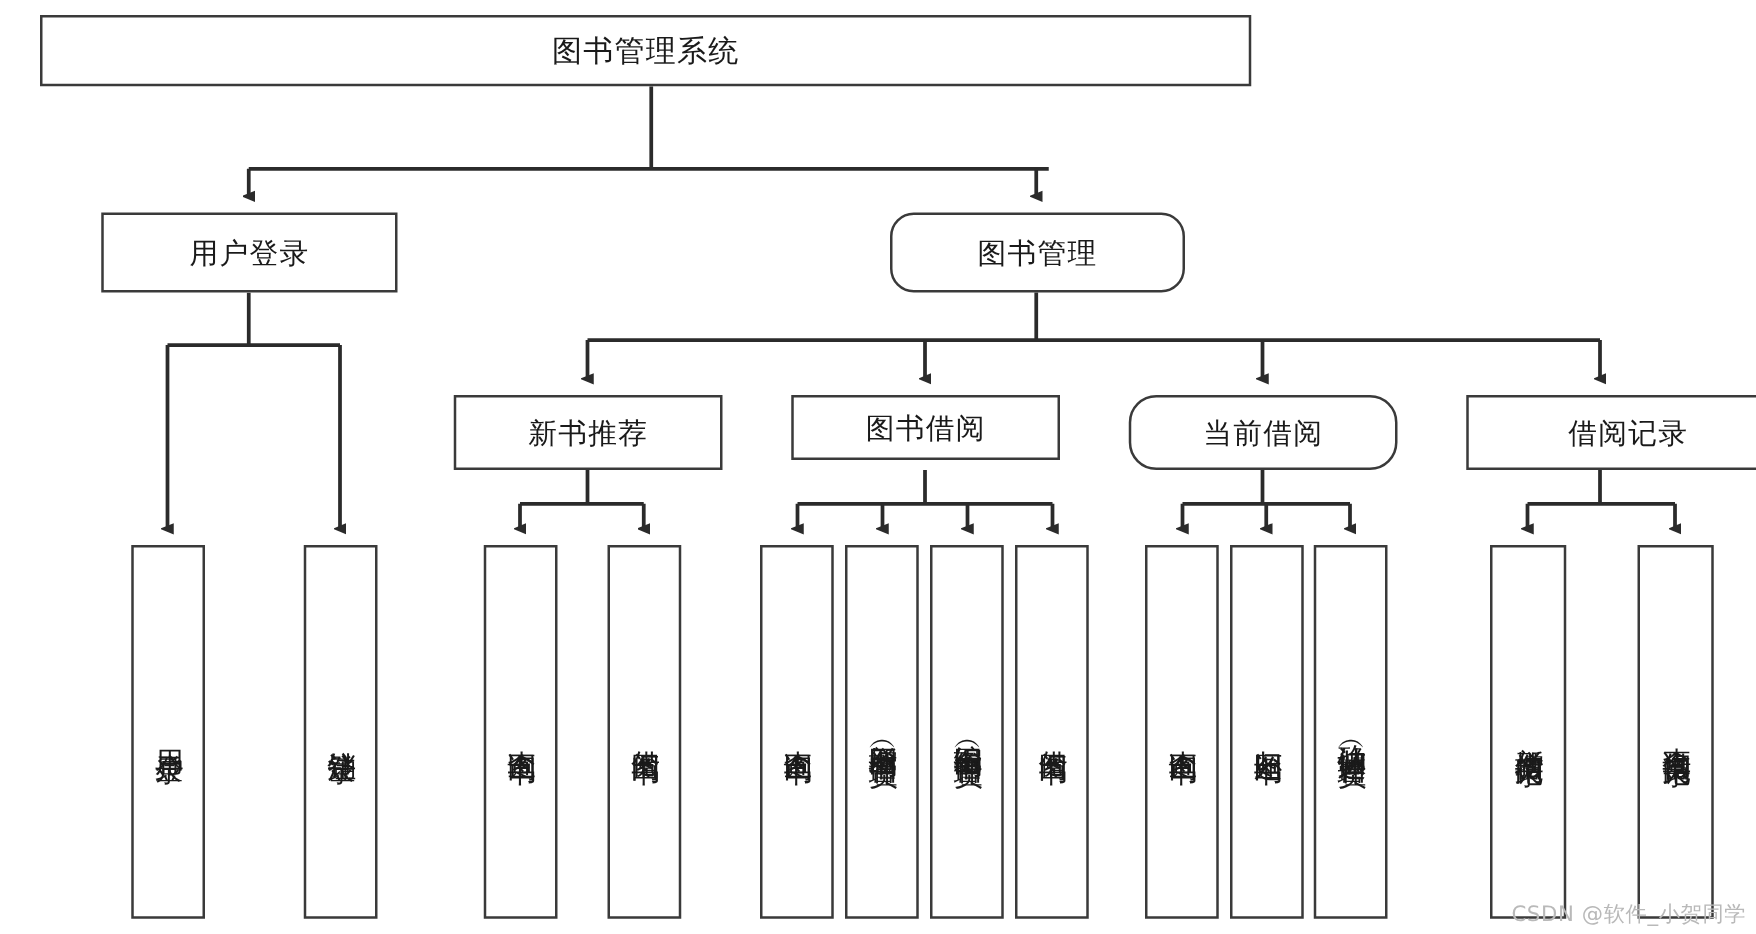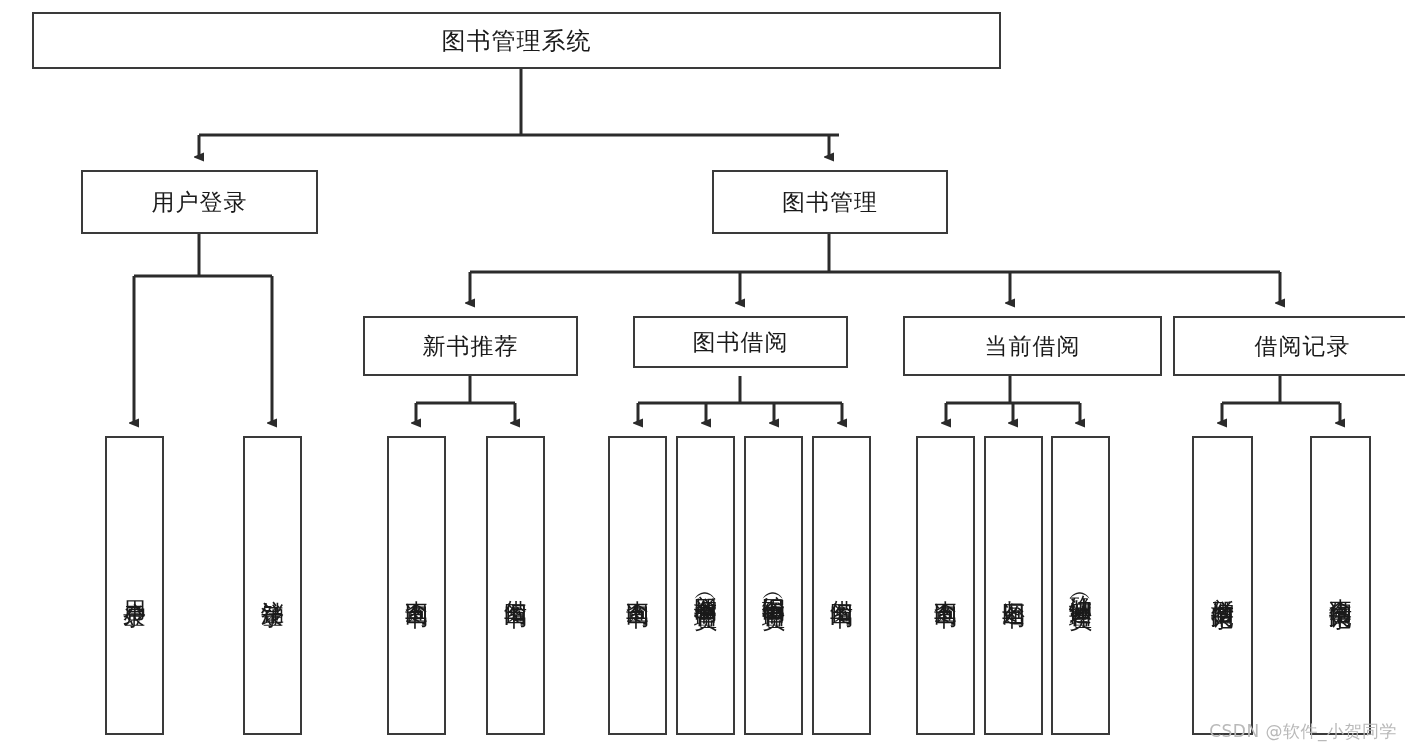--- a/index.html
+++ b/index.html
@@ -123,31 +123,31 @@
     </g>
   </svg>
 
   <div class="node horiz root" style="left:32px; top:12px; width:969px; height:57px;">
     <span>图书管理系统</span>
   </div>
 
   <div class="node horiz" style="left:81px; top:170px; width:237px; height:64px;">
     <span>用户登录</span>
   </div>
-  <div class="node horiz" style="left:712px; top:170px; width:236px; height:64px;">
+  <div class="node horiz" style="left:712px; top:170px; width:236px; height:64px;border-radius:19px;">
     <span>图书管理</span>
   </div>
 
   <div class="node horiz" style="left:363px; top:316px; width:215px; height:60px;justify-content:center;">
     <span>新书推荐</span>
   </div>
   <div class="node horiz" style="left:633px; top:316px; width:215px; height:52px;">
     <span>图书借阅</span>
   </div>
-  <div class="node horiz" style="left:903px; top:316px; width:259px; height:60px;">
+  <div class="node horiz" style="left:903px; top:316px; width:215px; height:60px;border-radius:22px;">
     <span>当前借阅</span>
   </div>
   <div class="node horiz" style="left:1173px; top:316px; width:259px; height:60px;">
     <span>借阅记录</span>
   </div>
 
   <div class="node vert" style="left:105px; top:436px; width:59px; height:299px;">
     <span class="vlabel">用户登录</span>
   </div>
   <div class="node vert" style="left:243px; top:436px; width:59px; height:299px;">

